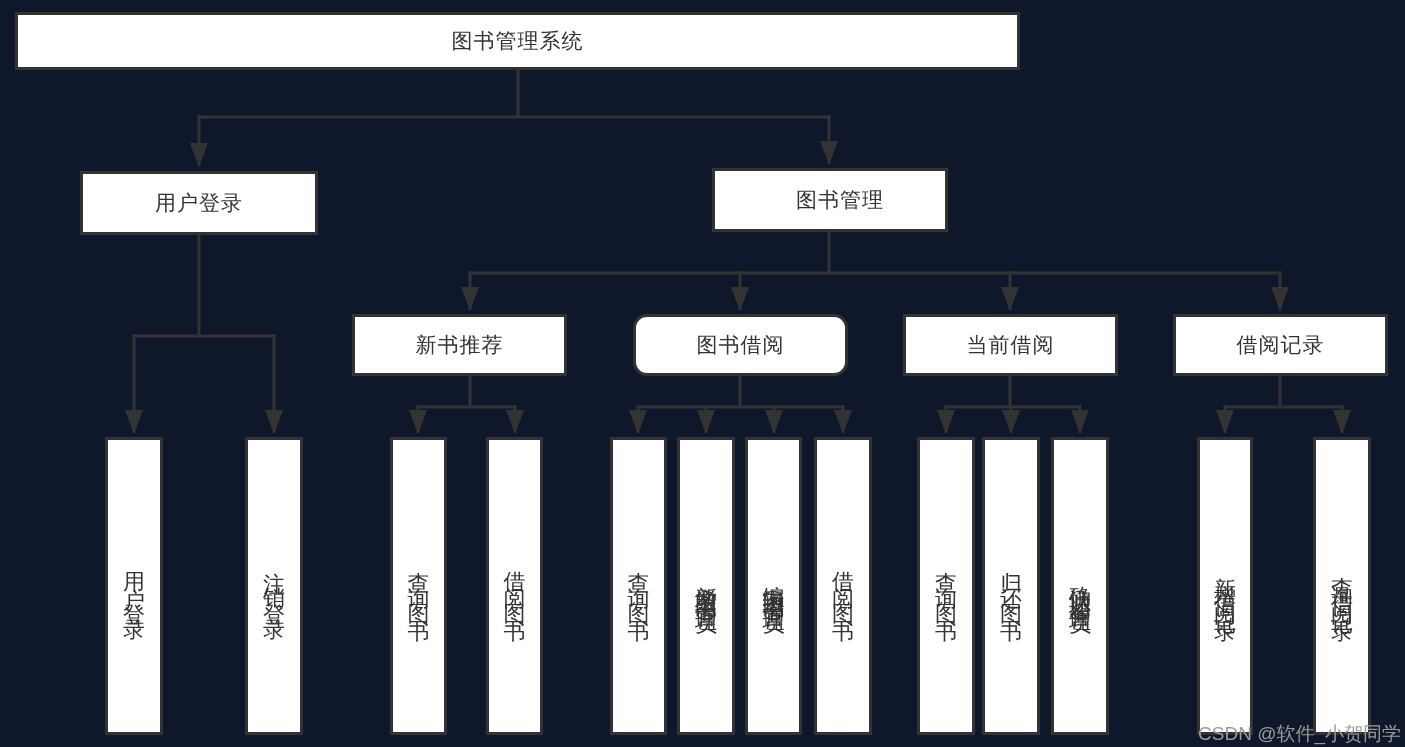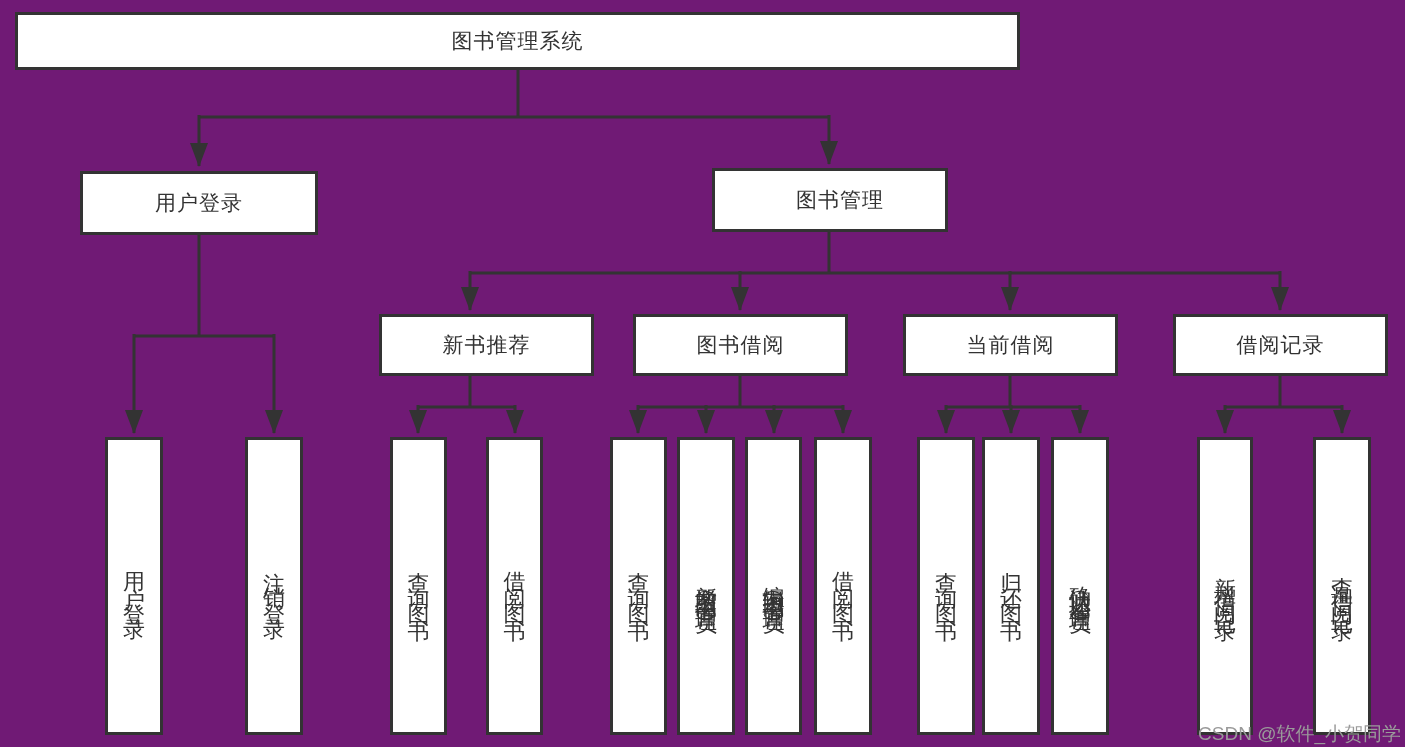--- a/index.html
+++ b/index.html
@@ -5,21 +5,21 @@
   html, body {
     margin: 0;
     padding: 0;
     background: #ffffff;
     font-family: "Liberation Sans", sans-serif;
   }
   .canvas {
     position: relative;
     width: 1405px;
     height: 747px;
-    background: #701a75;
+    background: #0f172a;
     overflow: hidden;
   }
   .connectors {
     position: absolute;
     left: 0; top: 0;
     width: 1405px;
     height: 747px;
     pointer-events: none;
   }
   .box {
@@ -32,22 +32,22 @@
     justify-content: center;
     color: #333333;
     font-size: 21px;
     letter-spacing: 1px;
     z-index: 2;
   }
   .root  { left: 15px;  top: 12px;  width: 1005px; height: 58px; }
   .l2a   { left: 80px;  top: 171px; width: 238px;  height: 64px; }
   .l2b   { left: 712px; top: 168px; width: 236px;  height: 64px; padding-left: 20px; }
   .l3    { top: 314px; width: 215px; height: 62px; }
-  .l3a   { left: 379px; }
-  .l3b   { left: 633px; }
+  .l3a   { left: 352px; }
+  .l3b   { left: 633px; border-radius: 14px; }
   .l3c   { left: 903px; }
   .l3d   { left: 1173px; }
   .vbox  { top: 437px; height: 298px; width: 58px; }
   .vtext {
     writing-mode: vertical-rl;
     text-orientation: mixed;
     font-size: 22px;
     color: #333333;
     line-height: 1;
   }

